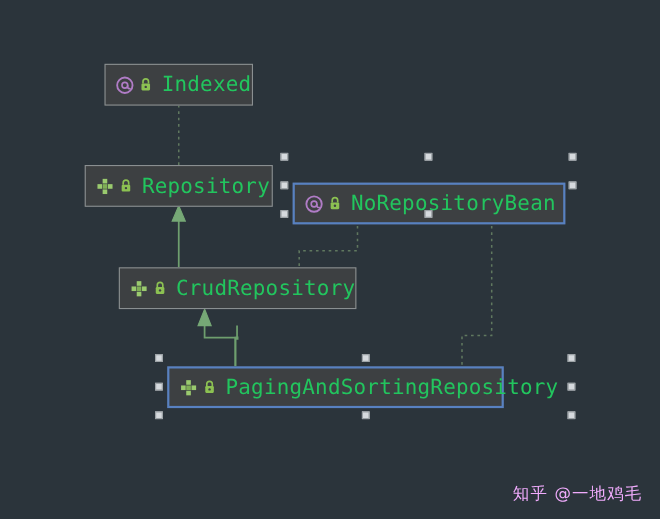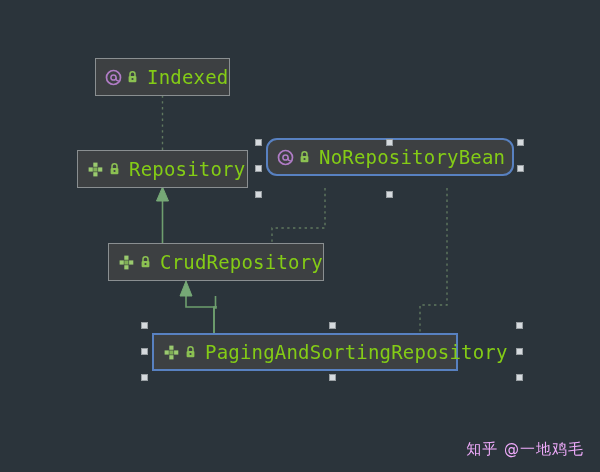--- a/index.html
+++ b/index.html
@@ -34,21 +34,21 @@
     display: flex;
     align-items: center;
     padding: 0 9px;
     height: 38px;
     white-space: nowrap;
   }
   .node.selected {
     border: 2px solid #5881c1;
   }
   .node-label {
-    color: #84cc16;
+    color: #22c55e;
     font-size: 19px;
     font-family: "DejaVu Sans Mono", monospace;
     letter-spacing: 0.2px;
     margin-left: 8px;
   }
   .icon-wrap {
     display: flex;
     align-items: center;
     gap: 4px;
   }
@@ -136,21 +136,21 @@
       </svg>
       <svg class="ico" width="13" height="14" viewBox="0 0 13 14">
         <path d="M4 6 V4.2 a2.5 2.5 0 0 1 5 0 V6" fill="none" stroke="#8cc152" stroke-width="1.5"></path>
         <rect x="2.6" y="6" width="7.8" height="6.2" rx="1" fill="#8cc152"></rect>
         <circle cx="6.5" cy="9" r="1.1" fill="#3d4042"></circle>
       </svg>
     </span>
     <span class="node-label">Repository</span>
   </div>
 
-  <div class="node selected" style="left:266px; top:138px; width:248px;border-radius:11px;">
+  <div class="node selected" style="left:266px; top:166px; width:248px;">
     <span class="icon-wrap">
       <svg class="ico" width="17" height="17" viewBox="0 0 17 17">
         <circle cx="8.5" cy="8.5" r="7" fill="none" stroke="#b07cc6" stroke-width="1.7"></circle>
         <circle cx="8.5" cy="8.5" r="2.6" fill="none" stroke="#b07cc6" stroke-width="1.5"></circle>
         <path d="M11.1 8.5 v2.2 a1.8 1.8 0 0 0 2.6 0.6" fill="none" stroke="#b07cc6" stroke-width="1.5"></path>
       </svg>
       <svg class="ico" width="13" height="14" viewBox="0 0 13 14">
         <path d="M4 6 V4.2 a2.5 2.5 0 0 1 5 0 V6" fill="none" stroke="#8cc152" stroke-width="1.5"></path>
         <rect x="2.6" y="6" width="7.8" height="6.2" rx="1" fill="#8cc152"></rect>
         <circle cx="6.5" cy="9" r="1.1" fill="#3d4042"></circle>

